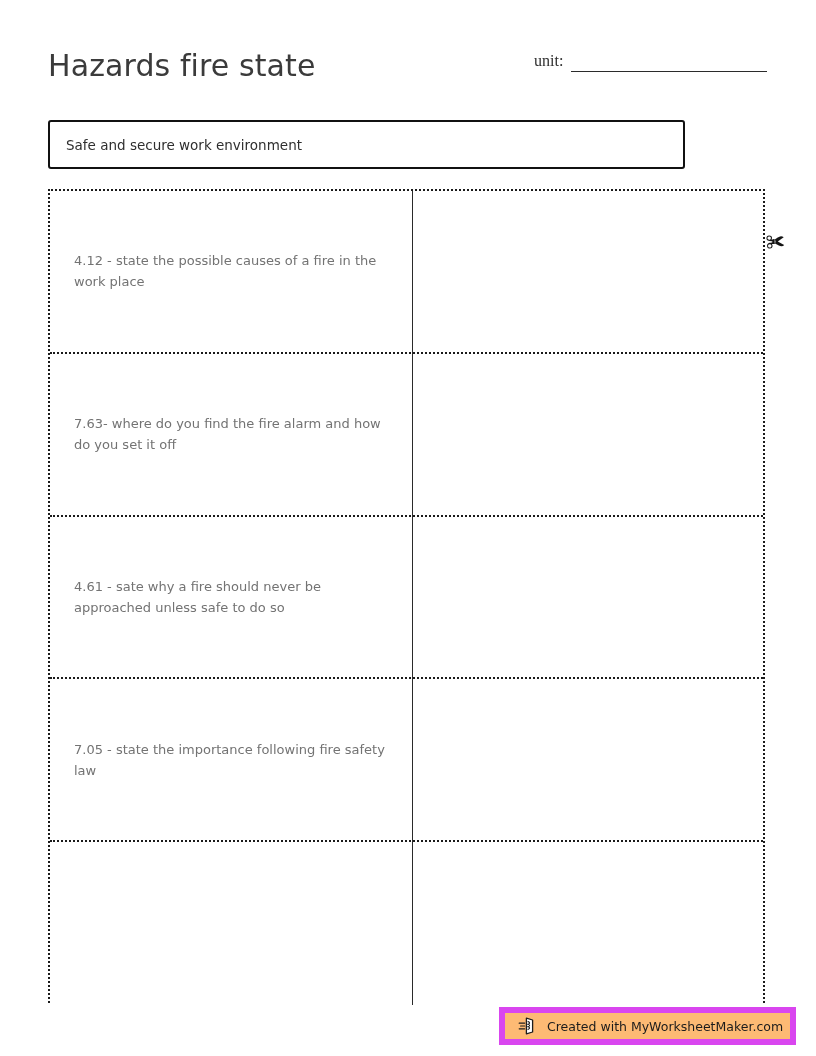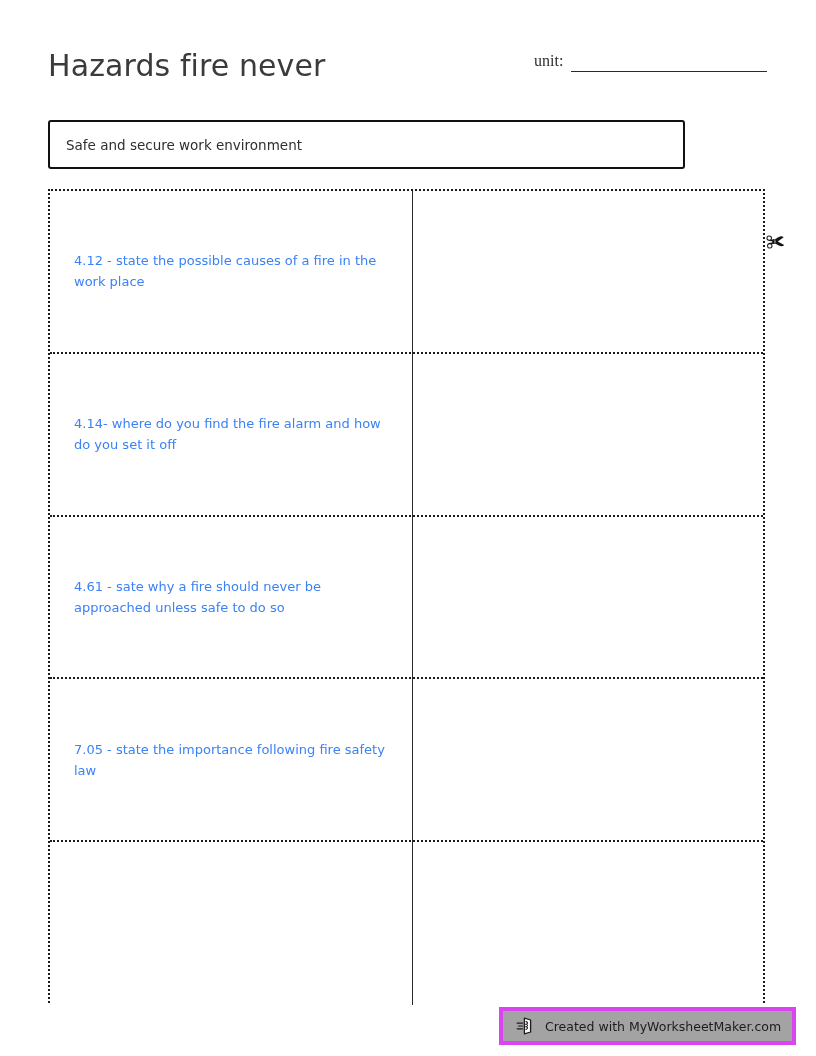--- a/index.html
+++ b/index.html
@@ -111,21 +111,21 @@
     padding: 0 22px 0 24px;
   }
   .cell-answer {
     box-sizing: border-box;
     flex: 1 1 auto;
     border-left: 1.6px solid #2a2a2a;
   }
   .prompt-text {
     font-size: 13px;
     line-height: 1.62;
-    color: #3b82f6;
+    color: #737373;
     width: 100%;
   }
   .align-left   { text-align: left; }
   .align-center { text-align: center; }
 
   
   .v-rule {
     position: absolute;
     left: 362px;
     top: 0;
@@ -147,22 +147,22 @@
   }
 
   
   .footer-badge {
     position: absolute;
     left: 499px;
     top: 1007px;
     width: 297px;
     height: 38px;
     box-sizing: border-box;
-    border: 4px solid #d946ef;
-    background: #a3a3a3;
+    border: 6px solid #d946ef;
+    background: #fdba74;
     display: flex;
     align-items: center;
     gap: 9px;
     padding-left: 13px;
   }
   .footer-logo {
     width: 20px;
     height: 20px;
     flex: 0 0 auto;
     display: block;
@@ -172,21 +172,21 @@
     color: #1c1c1c;
     white-space: nowrap;
   }
 </style>
 </head>
 <body>
 
 <div class="page">
 
   <div class="header">
-    <div class="page-title">Hazards fire never</div>
+    <div class="page-title">Hazards fire state</div>
 
     <div class="unit-block">
       <span class="unit-label">unit:</span>
       <span class="unit-line"></span>
     </div>
   </div>
 
   <div class="subtitle-box">
     <span class="subtitle-text">Safe and secure work environment</span>
   </div>
@@ -196,21 +196,21 @@
     <div class="row">
       <div class="cell-prompt">
         <div class="prompt-text align-left">4.12 - state the possible causes of a fire in the work place</div>
       </div>
       <div class="cell-answer"></div>
     </div>
 
 
     <div class="row">
       <div class="cell-prompt">
-        <div class="prompt-text align-left">4.14- where do you find the fire alarm and how do you set it off</div>
+        <div class="prompt-text align-left">7.63- where do you find the fire alarm and how do you set it off</div>
       </div>
       <div class="cell-answer"></div>
     </div>
 
     <div class="row">
       <div class="cell-prompt">
         <div class="prompt-text align-left">4.61 - sate why a fire should never be approached unless safe to do so</div>
       </div>
       <div class="cell-answer"></div>
     </div>

